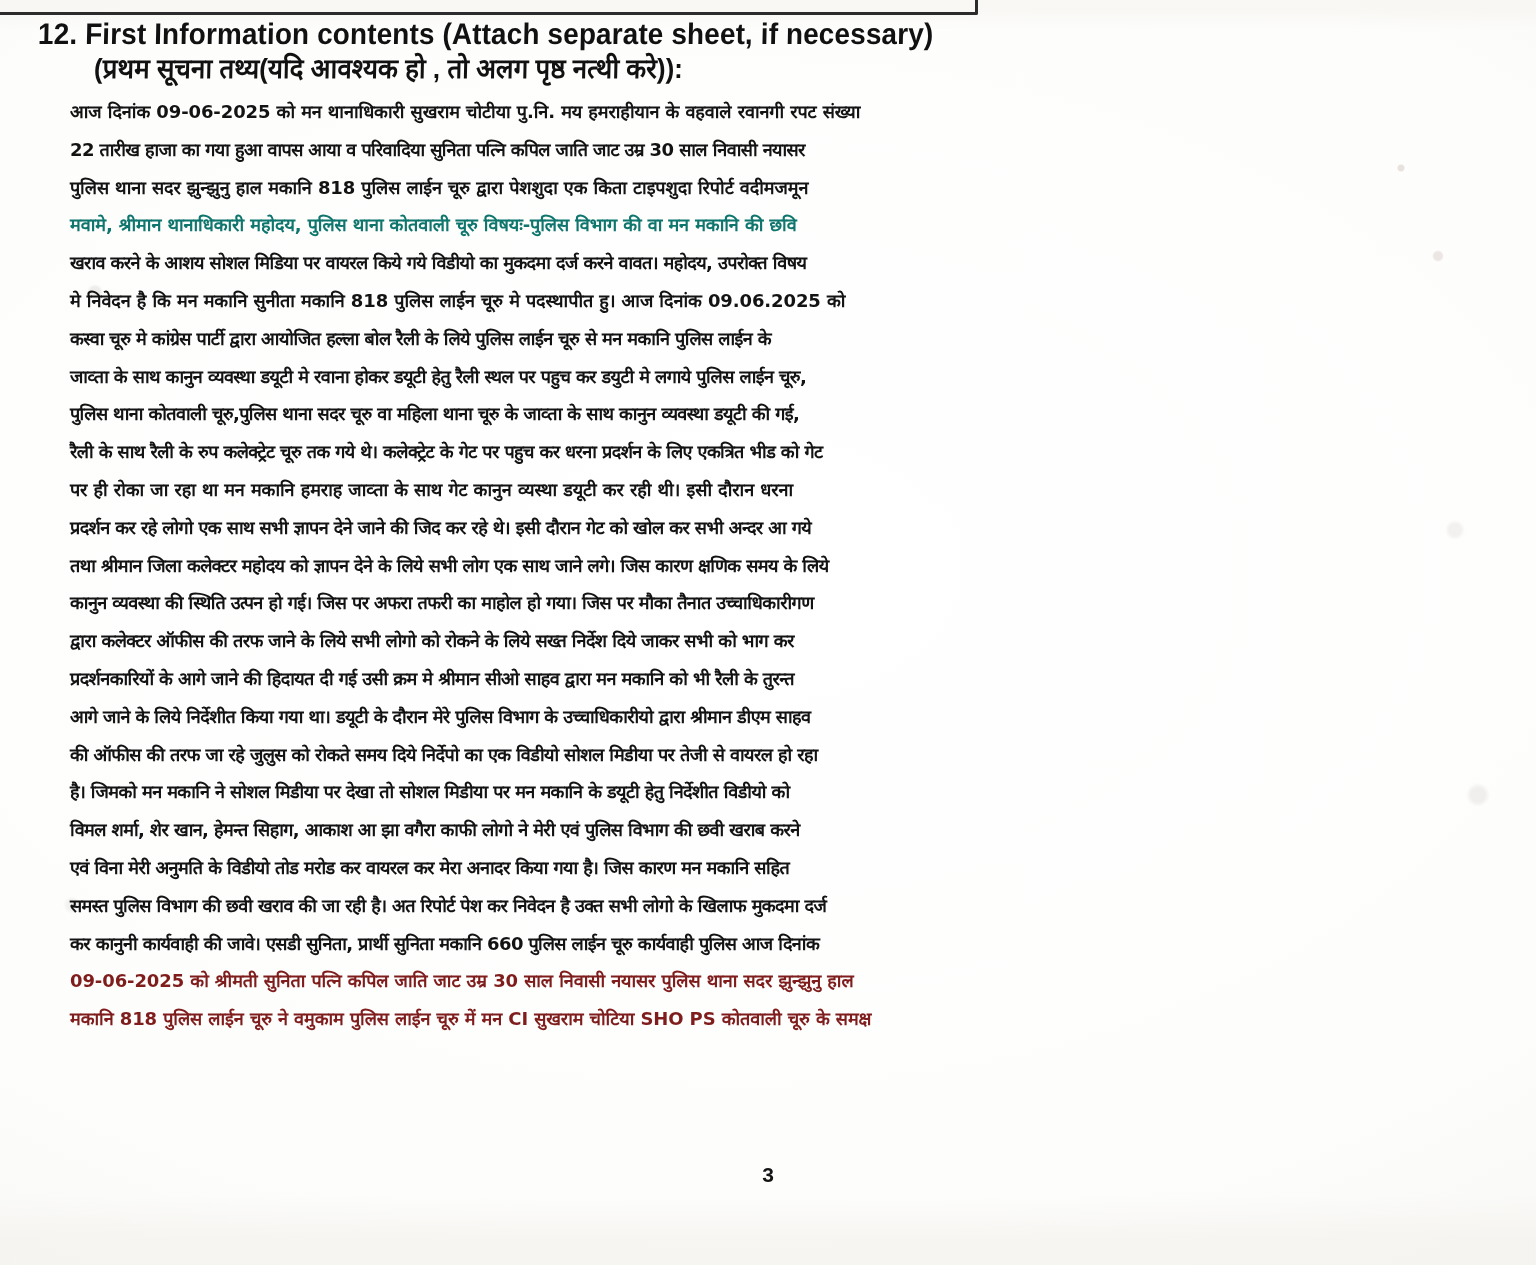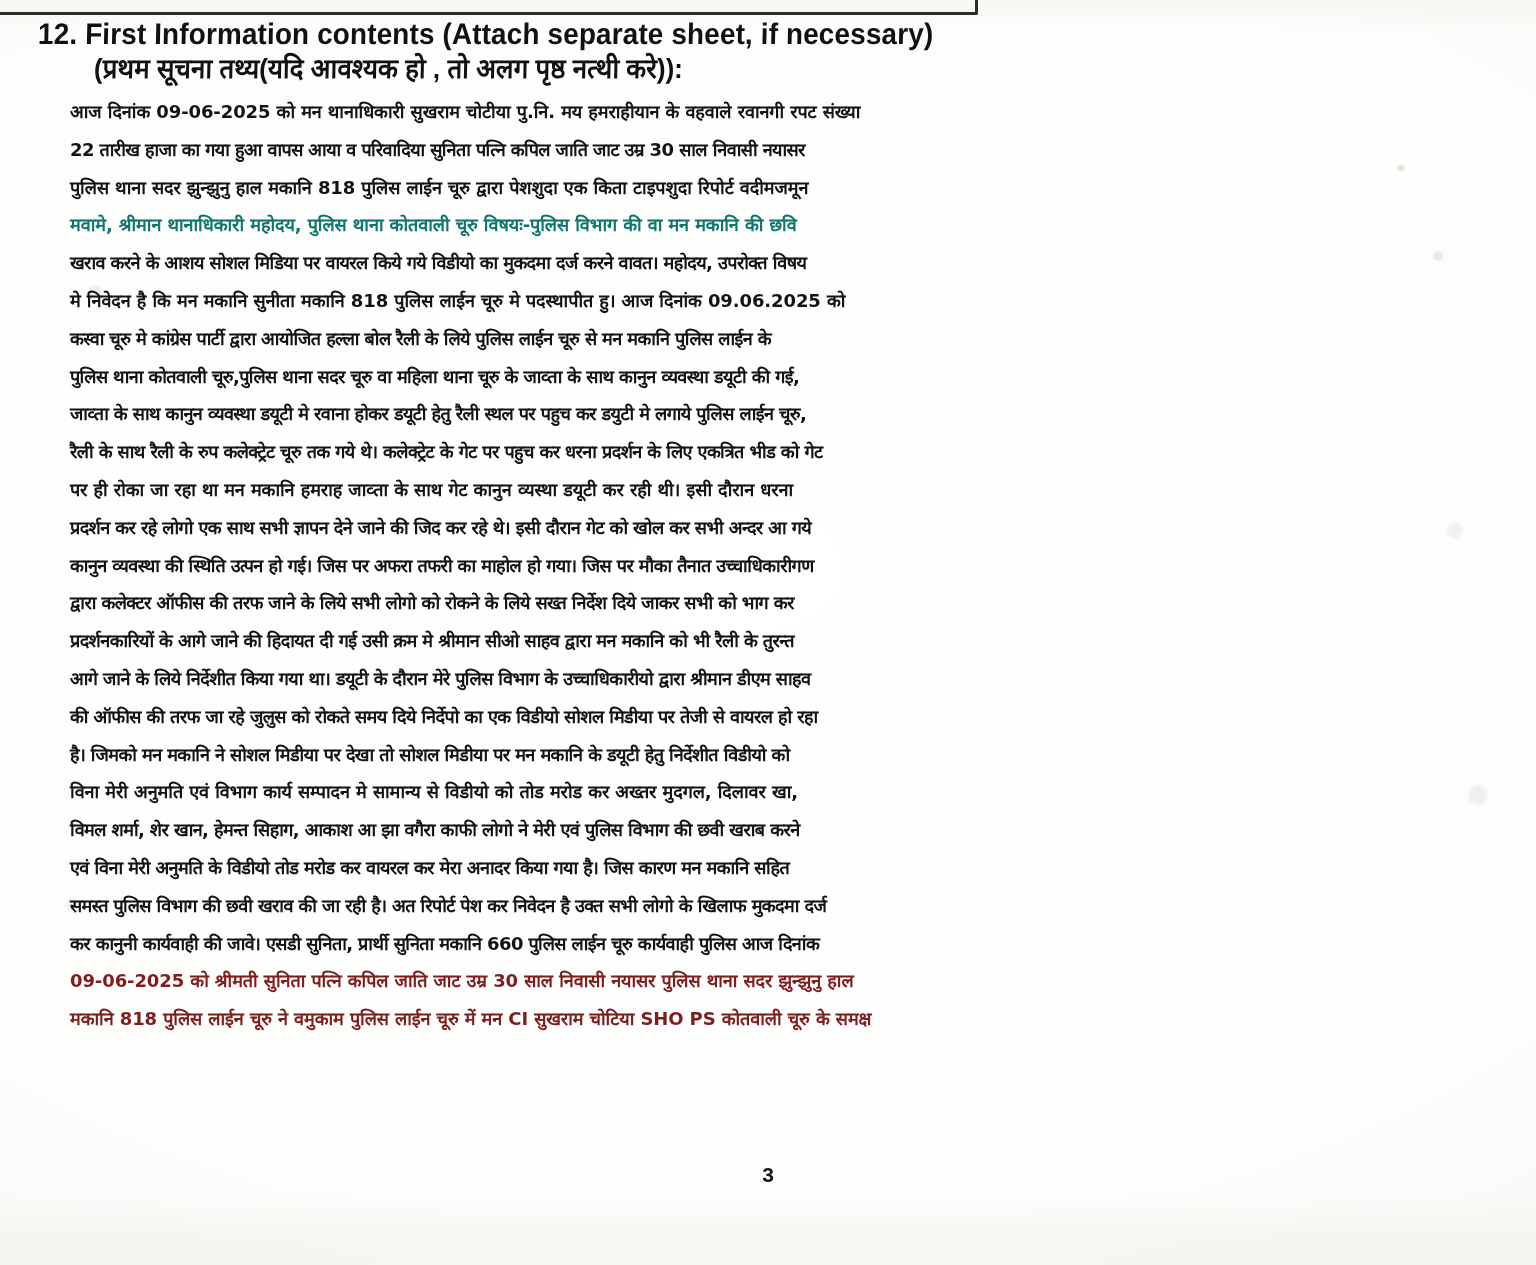--- a/index.html
+++ b/index.html
@@ -144,32 +144,32 @@
   </div>
 
   <div class="body-block">
     <div class="line" style="transform: scaleX(1); transform-origin: left center;">आज दिनांक 09-06-2025 को मन थानाधिकारी सुखराम चोटीया पु.नि. मय हमराहीयान के वहवाले रवानगी रपट संख्या</div>
     <div class="line tight" style="transform: scaleX(1); transform-origin: left center;">22 तारीख हाजा का गया हुआ वापस आया व परिवादिया सुनिता पत्नि कपिल जाति जाट उम्र 30 साल निवासी नयासर</div>
     <div class="line" style="transform: scaleX(1); transform-origin: left center;">पुलिस थाना सदर झुन्झुनु हाल मकानि 818 पुलिस लाईन चूरु द्वारा पेशशुदा एक किता टाइपशुदा रिपोर्ट वदीमजमून</div>
     <div class="line faint" style="transform: scaleX(1); transform-origin: left center;">मवामे, श्रीमान थानाधिकारी महोदय, पुलिस थाना कोतवाली चूरु विषयः-पुलिस विभाग की वा मन मकानि की छवि</div>
     <div class="line tight" style="transform: scaleX(1); transform-origin: left center;">खराव करने के आशय सोशल  मिडिया पर वायरल किये गये विडीयो का मुकदमा दर्ज करने वावत। महोदय, उपरोक्त विषय</div>
     <div class="line" style="transform: scaleX(1); transform-origin: left center;">मे निवेदन है कि मन मकानि सुनीता मकानि 818 पुलिस लाईन चूरु मे पदस्थापीत हु। आज दिनांक 09.06.2025 को</div>
     <div class="line tight" style="transform: scaleX(1); transform-origin: left center;">कस्वा चूरु मे कांग्रेस पार्टी द्वारा आयोजित हल्ला बोल रैली के लिये पुलिस लाईन चूरु से मन मकानि पुलिस लाईन के</div>
+    <div class="line tight" style="transform: scaleX(1); transform-origin: left center;">जाव्ता के साथ कानुन व्यवस्था डयूटी मे रवाना होकर डयूटी हेतु रैली स्थल पर पहुच कर डयुटी मे लगाये पुलिस लाईन चूरु,</div>
     <div class="line tight" style="transform: scaleX(1); transform-origin: left center;">पुलिस थाना कोतवाली चूरु,पुलिस थाना सदर चूरु वा महिला थाना चूरु के जाव्ता के साथ कानुन व्यवस्था डयूटी की गई,</div>
-    <div class="line tight" style="transform: scaleX(1); transform-origin: left center;">जाव्ता के साथ कानुन व्यवस्था डयूटी मे रवाना होकर डयूटी हेतु रैली स्थल पर पहुच कर डयुटी मे लगाये पुलिस लाईन चूरु,</div>
     <div class="line tight" style="transform: scaleX(1); transform-origin: left center;">रैली के साथ रैली के रुप कलेक्ट्रेट चूरु तक गये थे। कलेक्ट्रेट के गेट पर पहुच कर धरना प्रदर्शन के लिए एकत्रित भीड को गेट</div>
     <div class="line" style="transform: scaleX(1); transform-origin: left center;">पर ही रोका जा रहा था मन मकानि हमराह जाव्ता के साथ गेट कानुन व्यस्था डयूटी कर रही थी। इसी दौरान धरना</div>
     <div class="line tight" style="transform: scaleX(1); transform-origin: left center;">प्रदर्शन कर रहे लोगो एक साथ सभी ज्ञापन देने जाने की जिद कर रहे थे। इसी दौरान गेट को खोल कर सभी अन्दर आ गये</div>
+    <div class="line tight" style="transform: scaleX(1); transform-origin: left center;">तथा श्रीमान जिला कलेक्टर महोदय को ज्ञापन देने के लिये सभी लोग एक साथ जाने लगे। जिस कारण क्षणिक समय के लिये</div>
     <div class="line tight" style="transform: scaleX(1); transform-origin: left center;">कानुन व्यवस्था की स्थिति उत्पन हो गई। जिस पर अफरा तफरी का माहोल हो गया। जिस पर मौका तैनात उच्चाधिकारीगण</div>
     <div class="line tight" style="transform: scaleX(1); transform-origin: left center;">द्वारा कलेक्टर ऑफीस की तरफ जाने के लिये सभी लोगो को रोकने के लिये सख्त निर्देश दिये जाकर सभी को भाग कर</div>
     <div class="line tight" style="transform: scaleX(1); transform-origin: left center;">प्रदर्शनकारियों के आगे जाने की हिदायत दी गई उसी क्रम मे श्रीमान सीओ साहव द्वारा मन मकानि को भी रैली के तुरन्त</div>
     <div class="line tight" style="transform: scaleX(1); transform-origin: left center;">आगे जाने के लिये निर्देशीत किया गया था। डयूटी के दौरान मेरे पुलिस विभाग के उच्चाधिकारीयो द्वारा श्रीमान डीएम साहव</div>
     <div class="line tight" style="transform: scaleX(1); transform-origin: left center;">की ऑफीस की तरफ जा रहे जुलुस को रोकते समय दिये निर्देपो का एक विडीयो सोशल मिडीया पर तेजी से वायरल हो रहा</div>
     <div class="line tight" style="transform: scaleX(1); transform-origin: left center;">है। जिमको मन मकानि ने सोशल मिडीया पर देखा तो सोशल मिडीया पर मन मकानि के डयूटी हेतु निर्देशीत विडीयो को</div>
-    <div class="line" style="transform: scaleX(1); transform-origin: left center;">विना मेरी अनुमति एवं विभाग कार्य सम्पादन मे सामान्य से विडीयो को तोड मरोड कर अख्तर मुदगल, दिलावर खा,</div>
     <div class="line tight" style="transform: scaleX(1); transform-origin: left center;">विमल शर्मा, शेर खान, हेमन्त सिहाग, आकाश आ झा वगैरा काफी लोगो ने मेरी एवं पुलिस विभाग की छवी खराब करने</div>
     <div class="line tight" style="transform: scaleX(1); transform-origin: left center;">एवं विना मेरी अनुमति के विडीयो तोड मरोड कर वायरल कर मेरा अनादर किया गया है। जिस कारण मन मकानि सहित</div>
     <div class="line tight" style="transform: scaleX(1); transform-origin: left center;">समस्त पुलिस विभाग की छवी खराव की जा रही है। अत रिपोर्ट पेश कर निवेदन है उक्त सभी लोगो के खिलाफ मुकदमा दर्ज</div>
     <div class="line tight" style="transform: scaleX(1); transform-origin: left center;">कर कानुनी कार्यवाही की जावे। एसडी सुनिता, प्रार्थी सुनिता मकानि 660 पुलिस लाईन चूरु कार्यवाही पुलिस आज दिनांक</div>
     <div class="line dark" style="transform: scaleX(1); transform-origin: left center;">09-06-2025 को श्रीमती सुनिता पत्नि कपिल जाति जाट उम्र 30 साल निवासी नयासर पुलिस थाना सदर झुन्झुनु हाल</div>
     <div class="line dark" style="transform: scaleX(1); transform-origin: left center;">मकानि 818 पुलिस लाईन चूरु ने वमुकाम पुलिस लाईन चूरु में मन CI सुखराम चोटिया SHO PS कोतवाली चूरु के समक्ष</div>
   </div>
 
   <div class="page-number">3</div>
 

